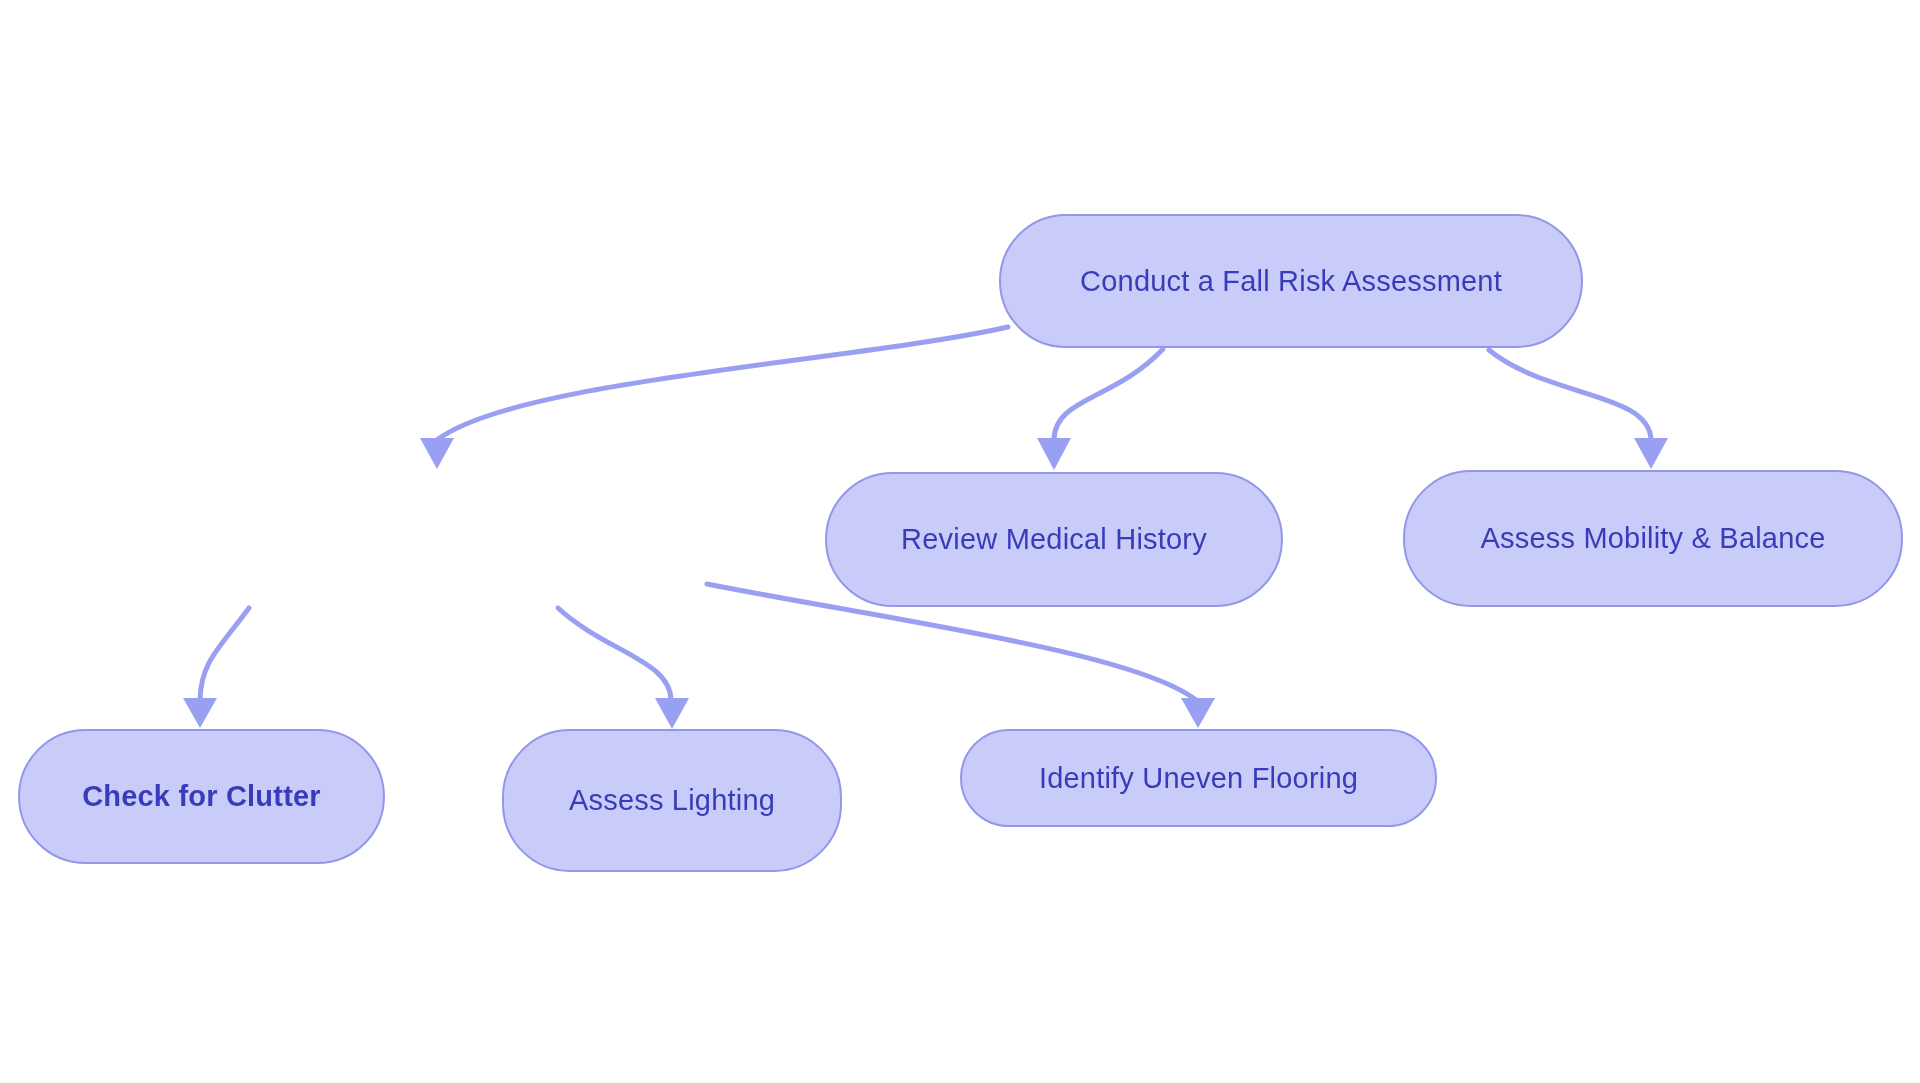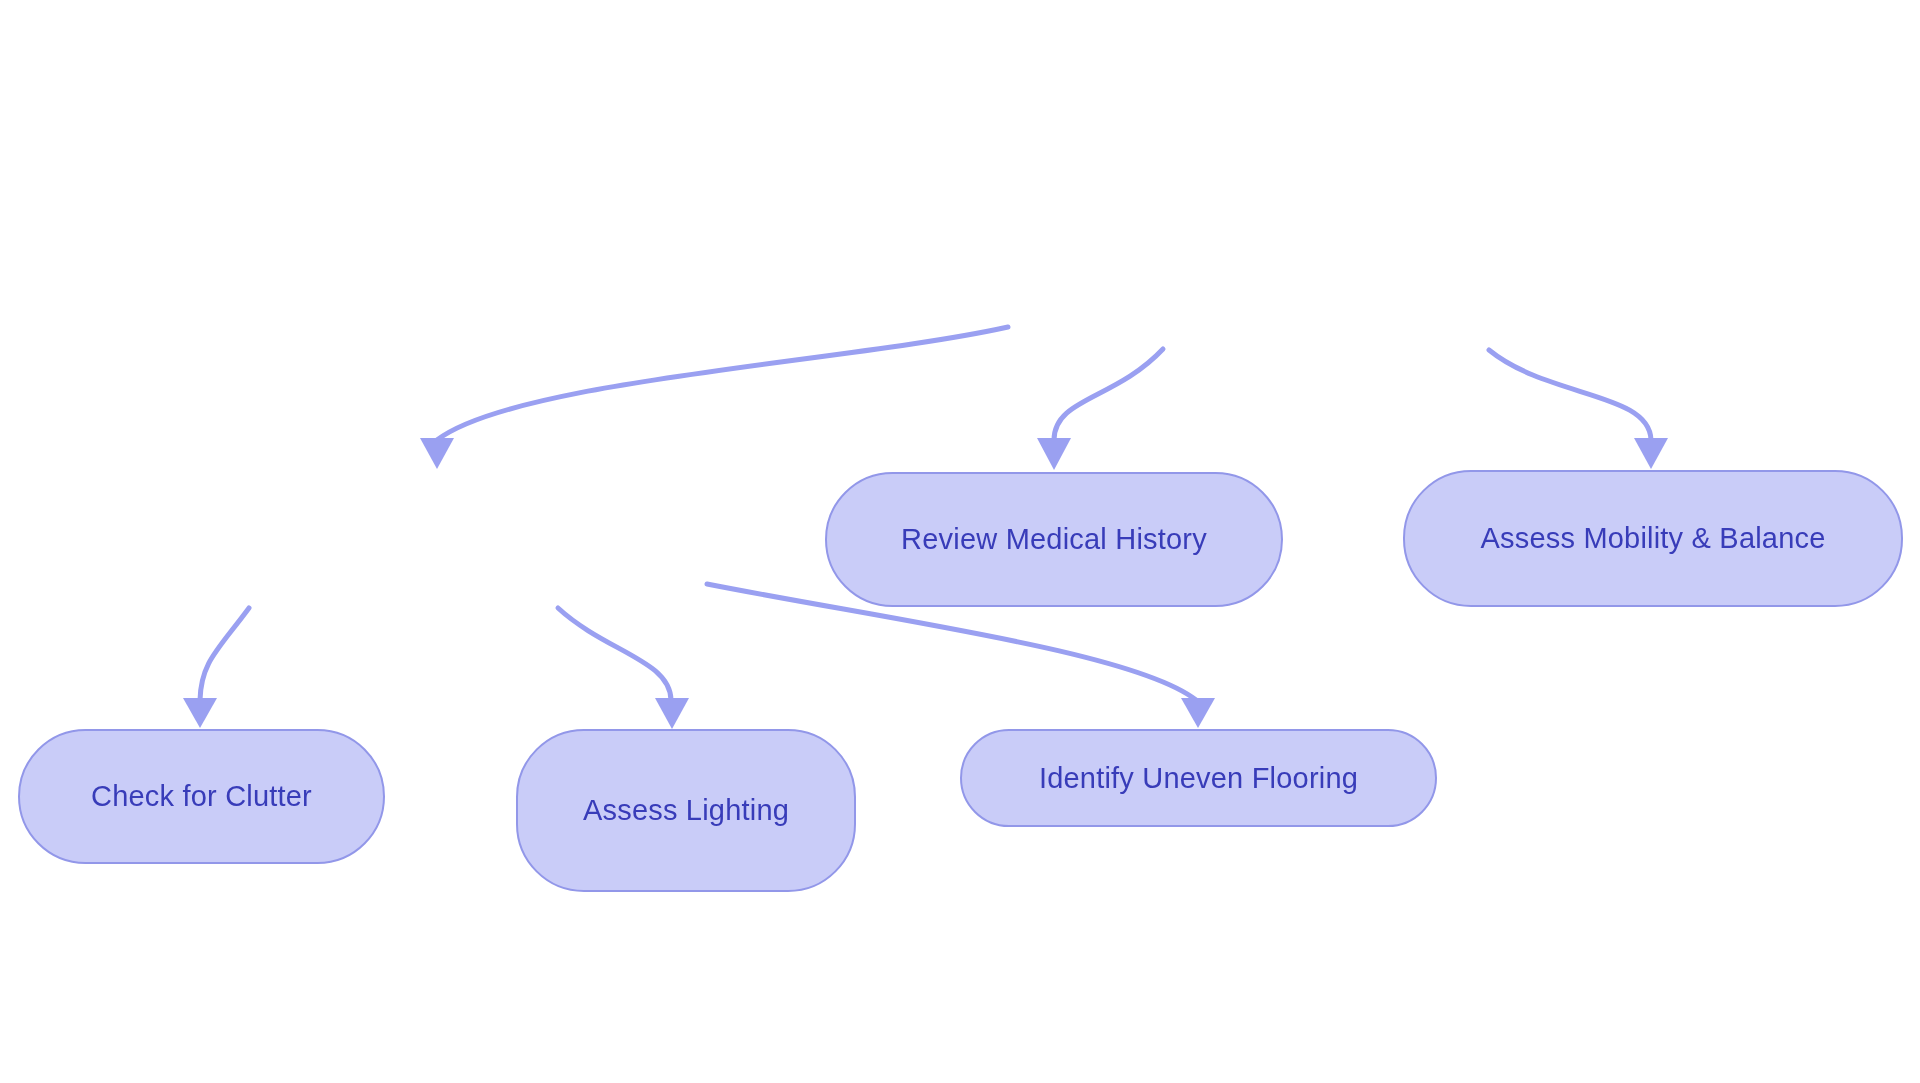--- a/index.html
+++ b/index.html
@@ -71,25 +71,26 @@
     <path class="edge" d="M 249 608 C 218 650, 201 662, 200 700"></path>
     <polygon class="arrowhead" points="183,698 217,698 200,728"></polygon>
 
     <path class="edge" d="M 558 608 C 606 652, 670 660, 671 700"></path>
     <polygon class="arrowhead" points="655,698 689,698 672,729"></polygon>
 
     <path class="edge" d="M 707 584 C 890 620, 1135 652, 1196 700"></path>
     <polygon class="arrowhead" points="1181,698 1215,698 1198,728"></polygon>
   </svg>
 
+  <div class="node" style="left:999px; top:214px; width:584px; height:134px;">Conduct a Fall Risk Assessment</div>
 
 
   <div class="node" style="left:825px; top:472px; width:458px; height:135px;">Review Medical History</div>
 
   <div class="node" style="left:1403px; top:470px; width:500px; height:137px;">Assess Mobility &amp; Balance</div>
 
-  <div class="node" style="left:18px; top:729px; width:367px; height:135px;">Check for Clutter</div>
+  <div class="node" style="left:18px; top:729px; width:367px; height:135px;font-weight:bold;">Check for Clutter</div>
 
-  <div class="node" style="left:516px; top:729px; width:340px; height:163px;">Assess Lighting</div>
+  <div class="node" style="left:502px; top:729px; width:340px; height:143px;">Assess Lighting</div>
 
   <div class="node" style="left:960px; top:729px; width:477px; height:98px;">Identify Uneven Flooring</div>
 
 </div>
 
 </body></html>

